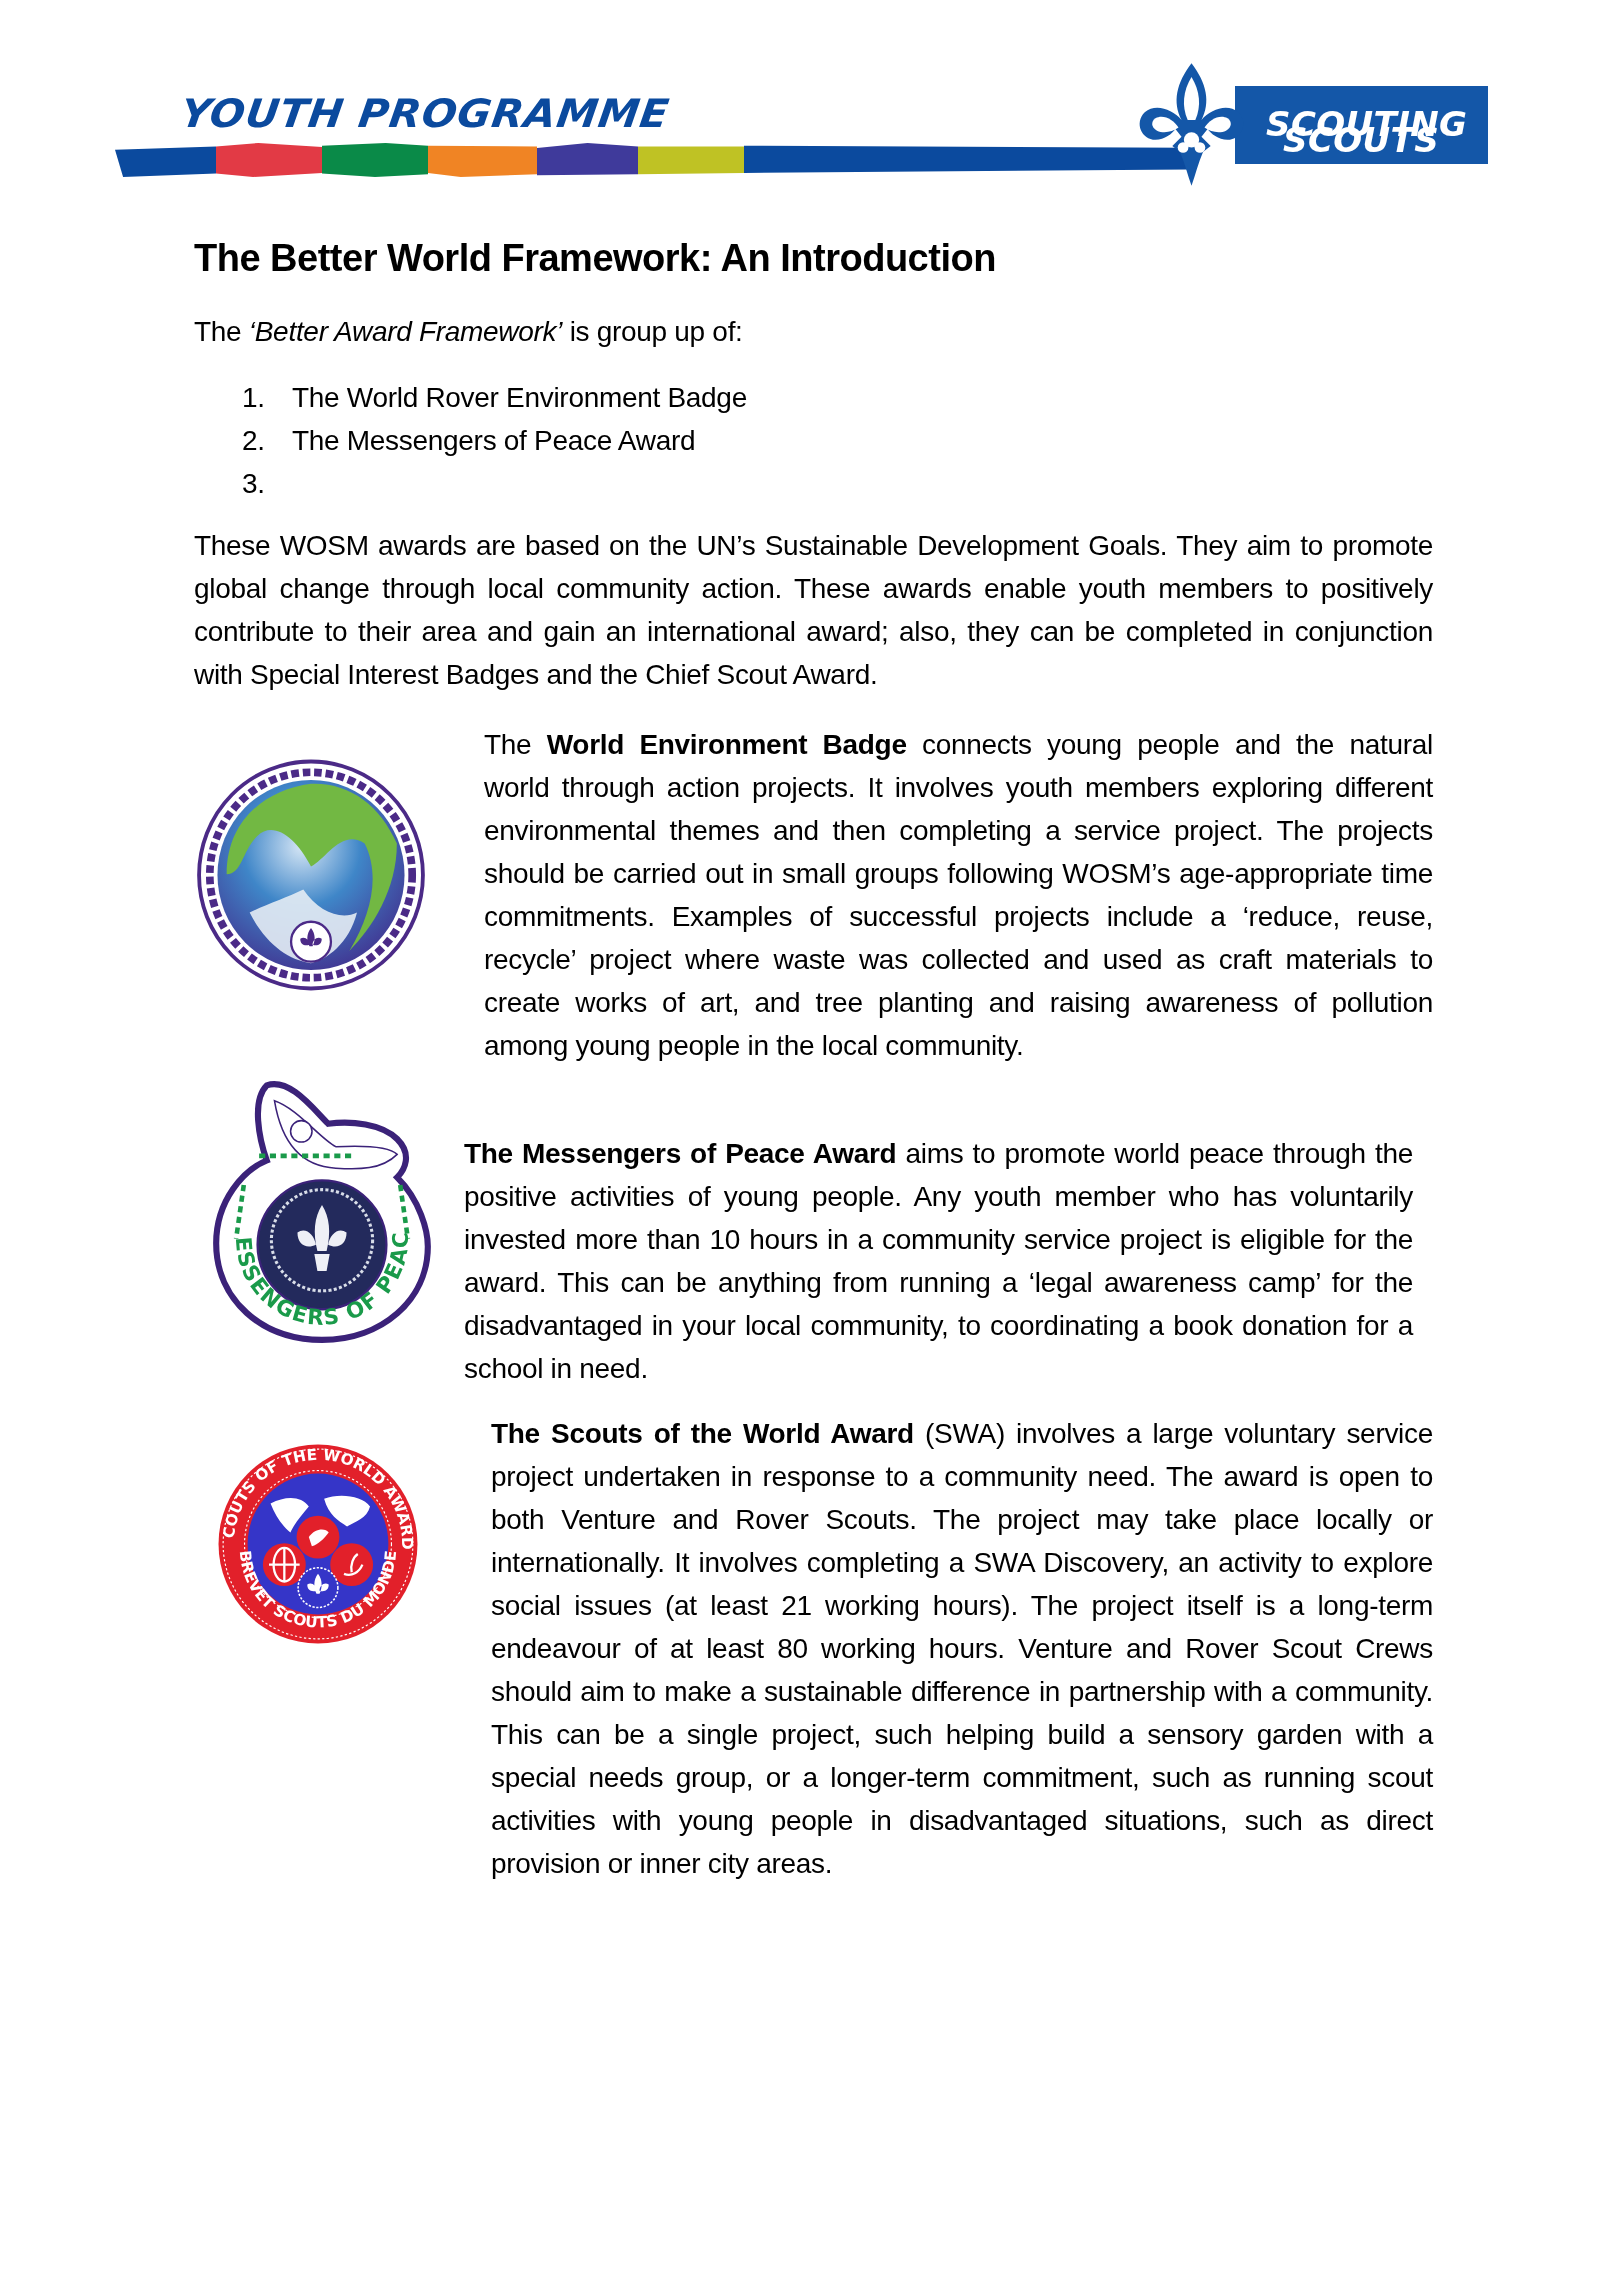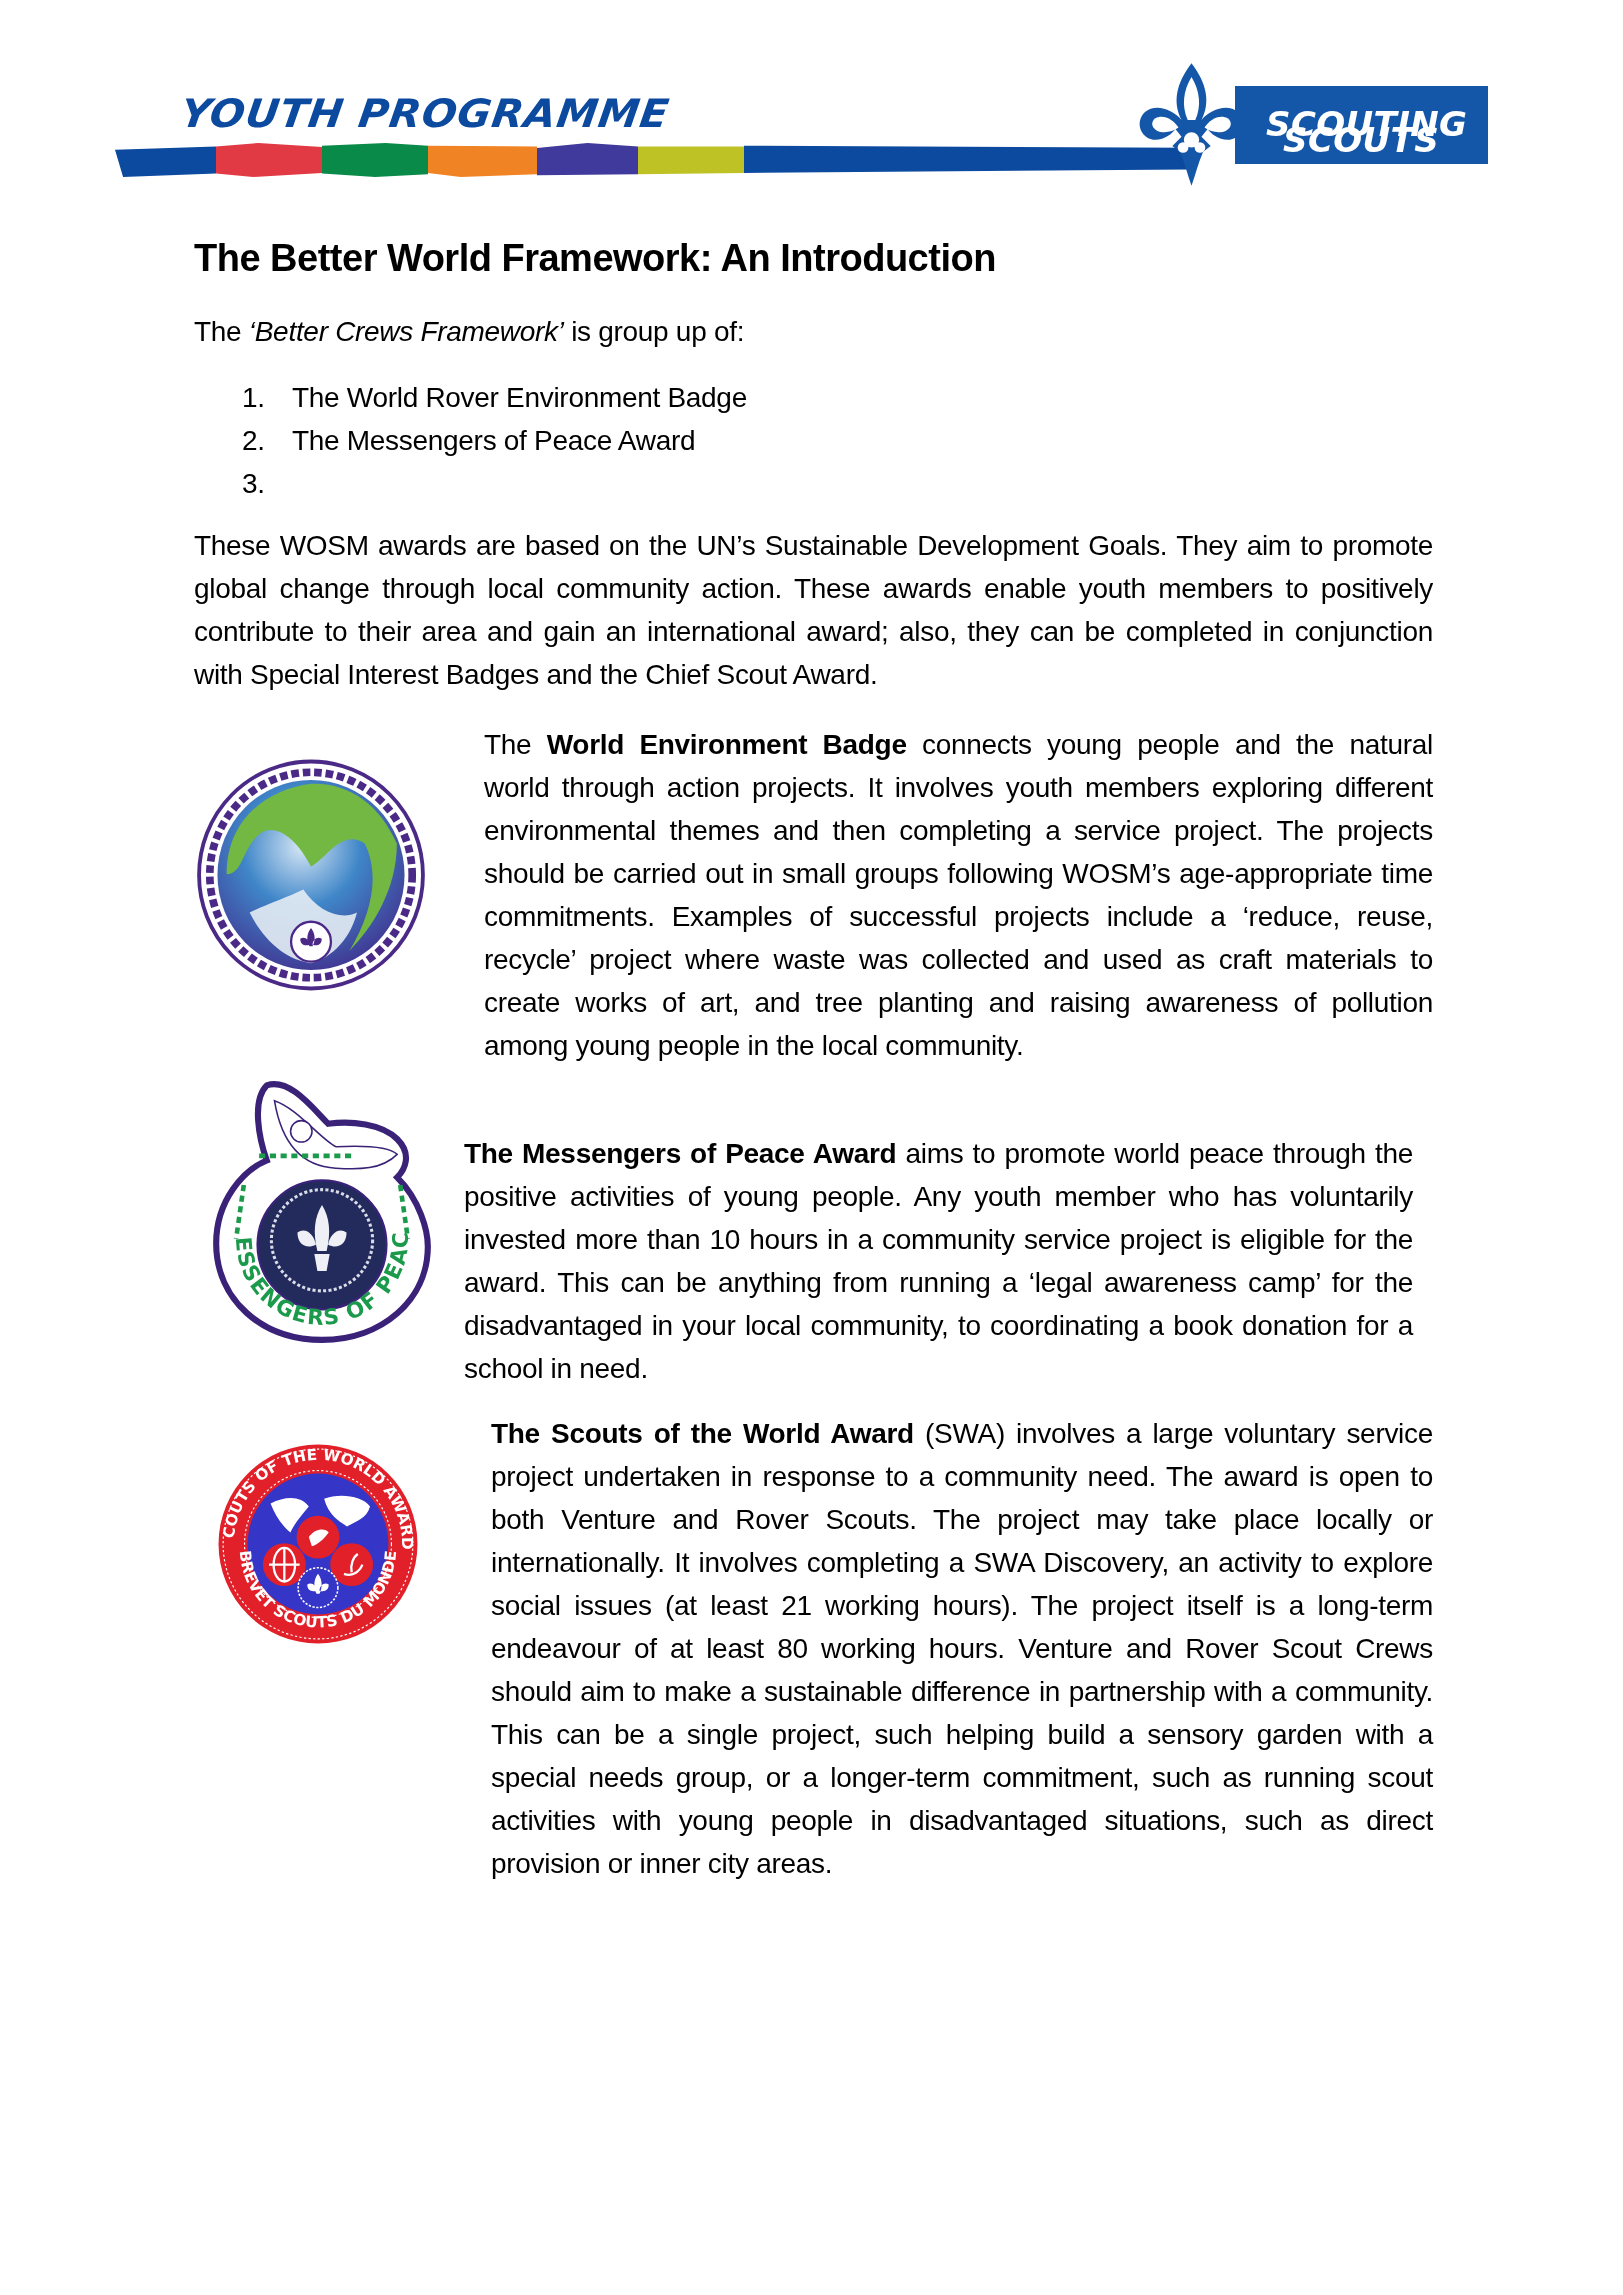--- a/index.html
+++ b/index.html
@@ -61,21 +61,21 @@
   <path d="M28 76 C38 70 52 78 58 88 C50 94 38 96 30 92 C22 88 22 80 28 76 Z" fill="#ffffff"></path>
   <path d="M122 76 C112 70 98 78 92 88 C100 94 112 96 120 92 C128 88 128 80 122 76 Z" fill="#ffffff"></path>
   <circle cx="75" cy="104" r="10" fill="#ffffff"></circle>
   <circle cx="64" cy="114" r="7" fill="#ffffff"></circle>
   <circle cx="86" cy="114" r="7" fill="#ffffff"></circle>
 </svg>
 
 <div class="abs h1">The Better World Framework: An Introduction</div>
 
 <div class="abs txt intro">
-  <span>The </span><i>‘Better Crews Framework’</i><span> is group up of:</span>
+  <span>The </span><i>‘Better Award Framework’</i><span> is group up of:</span>
 </div>
 
 <ol class="abs txt list">
   <li><span class="num">1.</span><span>The World Rover Environment Badge</span></li>
   <li><span class="num">2.</span><span>The Messengers of Peace Award</span></li>
   <li><span class="num">3.</span></li>
 </ol>
 
 <div class="abs txt para">These WOSM awards are based on the UN’s Sustainable Development Goals. They aim to promote global change through local community action. These awards enable youth members to positively contribute to their area and gain an international award; also, they can be completed in conjunction with Special Interest Badges and the Chief Scout Award.</div>
 

